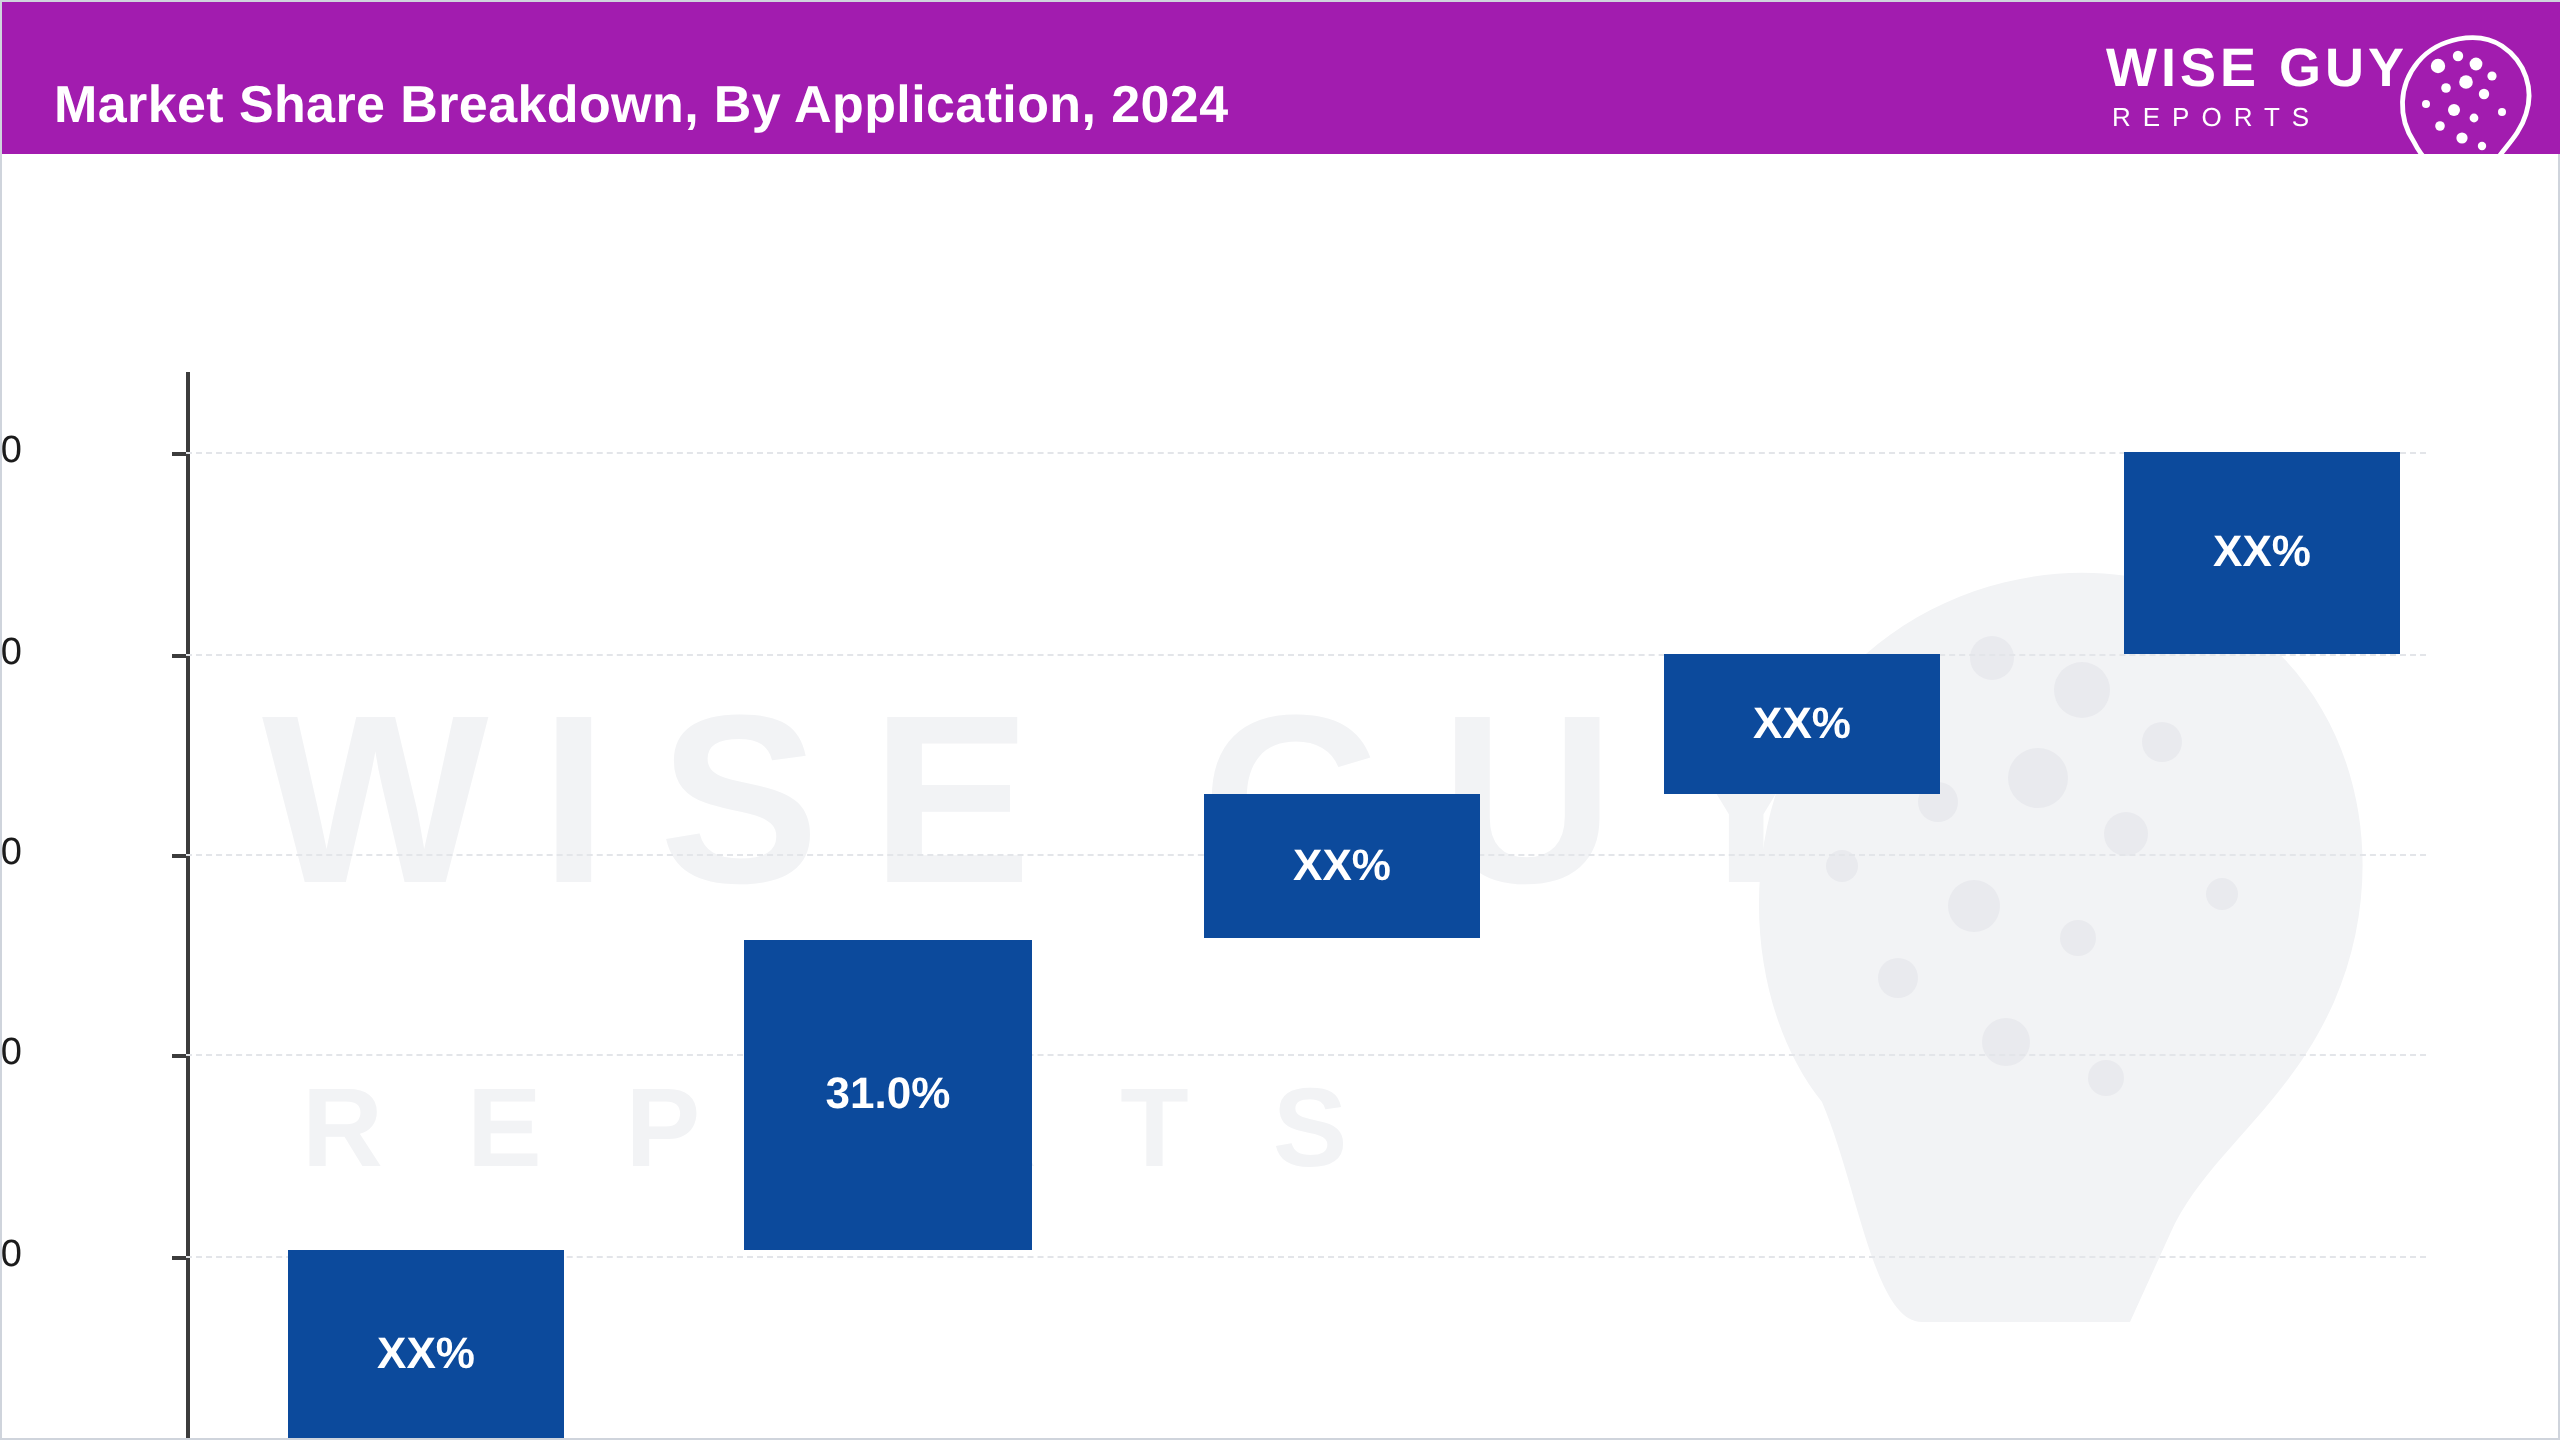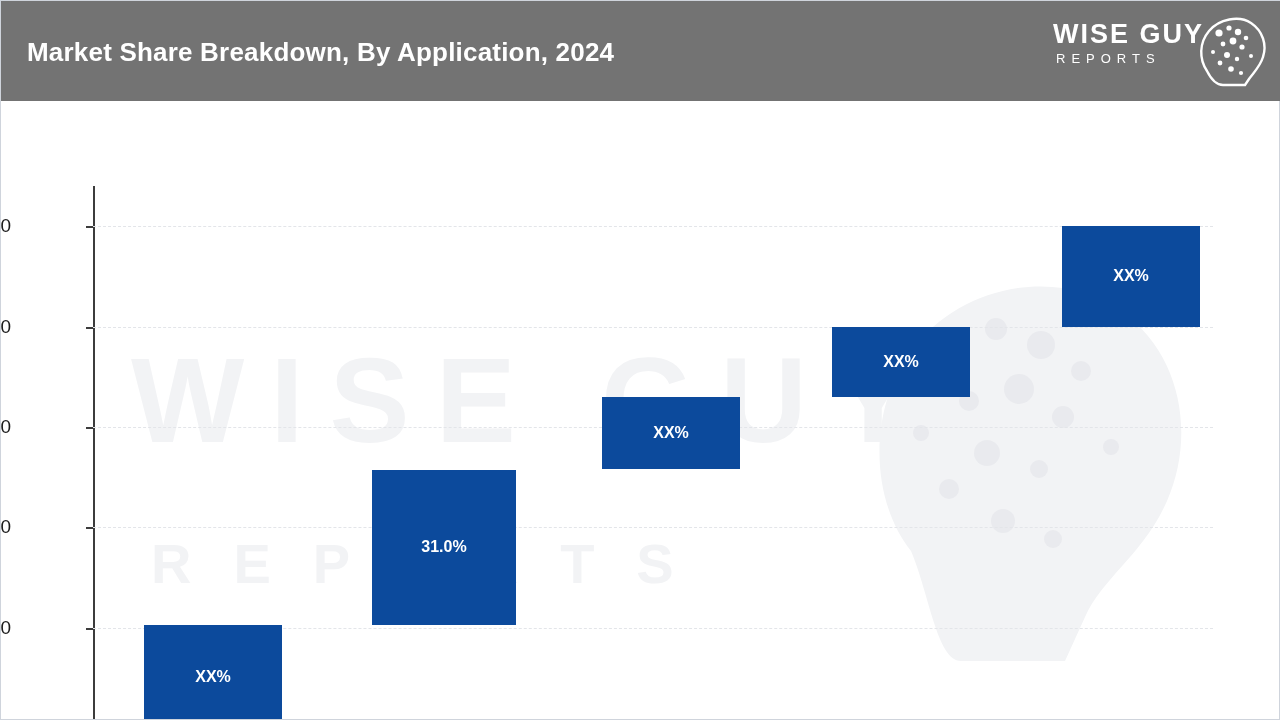--- a/index.html
+++ b/index.html
@@ -20,22 +20,22 @@
     box-sizing: border-box;
     border: 1px solid #cfd4dc;
     background: #ffffff;
   }
   
   .header {
     position: absolute;
     left: 0;
     top: 0;
     width: 1280px;
-    height: 100px;
-    background: #737373;
+    height: 76px;
+    background: #a21caf;
     box-sizing: border-box;
   }
   .header-title {
     position: absolute;
     left: 26px;
     top: 36px;
     font-size: 26px;
     font-weight: bold;
     color: #ffffff;
     letter-spacing: 0.2px;
@@ -153,21 +153,21 @@
     border-top: 2px solid #3c3c3c;
   }
   .bar {
     position: absolute;
     background: #0c4a9c;
     display: flex;
     align-items: center;
     justify-content: center;
   }
   .bar-label {
-    font-size: 16px;
+    font-size: 22px;
     font-weight: bold;
     color: #ffffff;
     white-space: nowrap;
   }
 </style>
 </head>
 <body>
 
 <div class="page">
 

